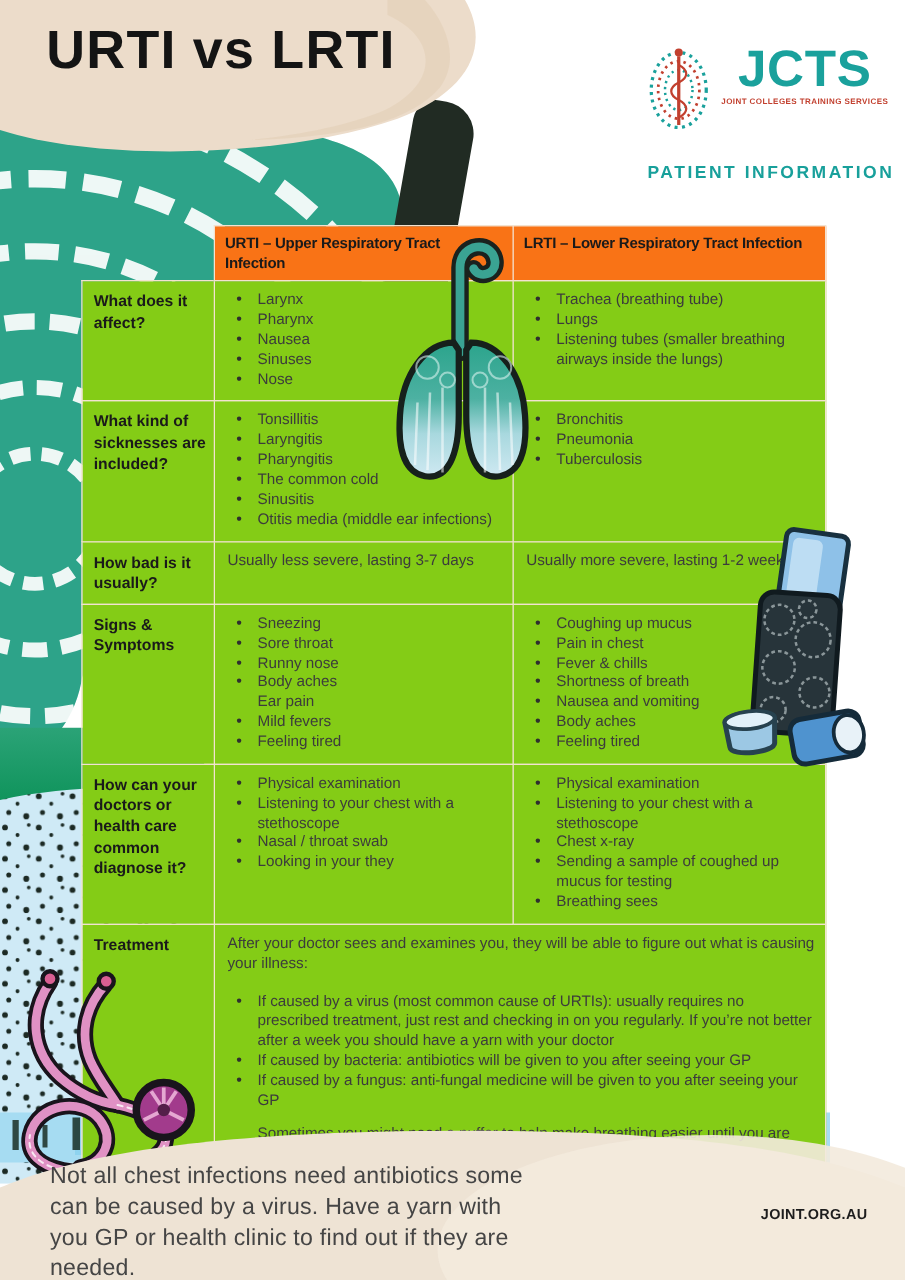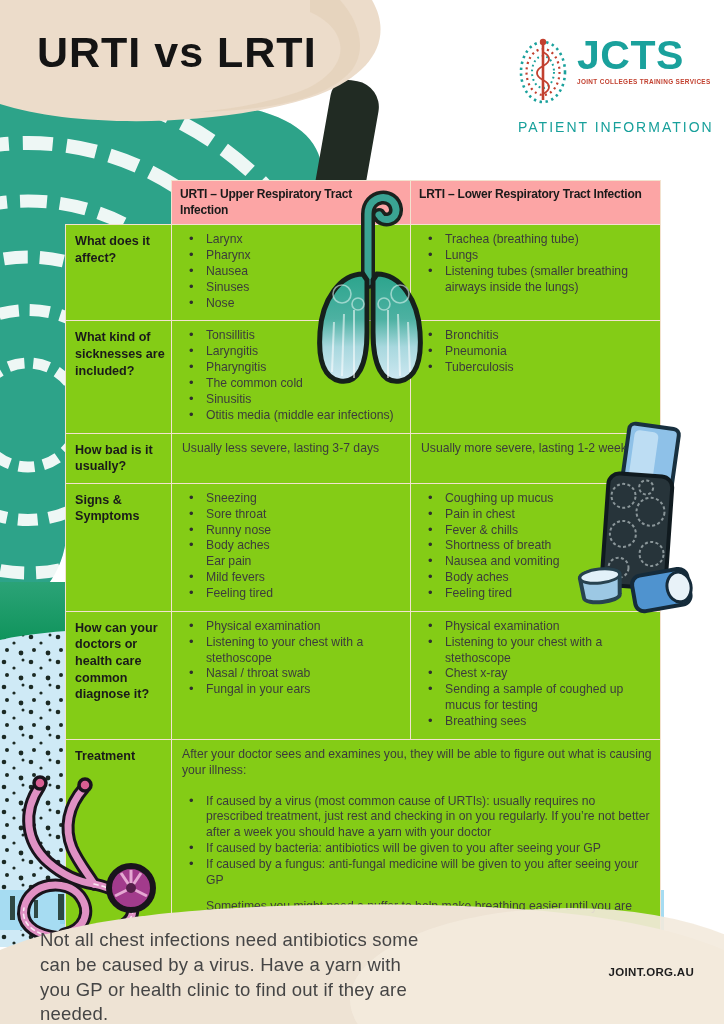--- a/index.html
+++ b/index.html
@@ -17,42 +17,42 @@
     background:#212b23; border-radius:18px 26px 20px 24px;
     transform:rotate(10deg);
   }
   .art-dots  { left:0; top:582px; z-index:1; }
   .art-strip { left:0; top:886px; z-index:2; }
   .blob-top    { left:0; top:0; z-index:3; }
   .blob-bottom { left:0; top:880px; z-index:6; }
 
   
   .title {
-    left:37px; top:28px; margin:0; z-index:7;
+    left:37px; top:16px; margin:0; z-index:7;
     font-size:43px; font-weight:700; letter-spacing:1px; color:#141414;
   }
   .brand { left:518px; top:36px; z-index:7; }
-  .brand-row { display:flex; align-items:flex-start; gap:9px; }
+  .brand-row { display:flex; align-items:flex-start; gap:9px;text-align:center; }
   .logo-mark { width:50px; height:68px; flex:none; }
   .brand-name { font-size:41px; font-weight:700; color:#1aa19c; line-height:0.95; letter-spacing:0.5px; }
   .brand-tagline { font-size:6.4px; font-weight:700; color:#c2402f; letter-spacing:0.35px; margin-top:3px; white-space:nowrap; }
-  .doc-type { margin-top:15px; font-size:14px; font-weight:400; color:#18a09b; letter-spacing:2px; white-space:nowrap;text-align:right; }
+  .doc-type { margin-top:25px; font-size:14px; font-weight:700; color:#18a09b; letter-spacing:2px; white-space:nowrap;text-align:right; }
 
   
   .info-table {
     left:65px; top:180px; width:595px; z-index:4;
     border-collapse:collapse; table-layout:fixed;
   }
   .info-table col.c1 { width:106px; } .info-table col.c2 { width:239px; } .info-table col.c3 { width:250px; }
   .info-table th, .info-table td {
     border:1.6px solid #f3e2cf; background:#84cc16;
     vertical-align:top; text-align:left;
   }
   .info-table thead th {
-    background:#fca5a5; font-size:12px; font-weight:700; color:#1a1a1a;
+    background:#f97316; font-size:12px; font-weight:700; color:#1a1a1a;
     padding:6px 8px; line-height:1.3; letter-spacing:-0.2px;
   }
   .info-table thead th.corner { background:transparent; border:none; }
   .info-table thead th.nowrap { white-space:nowrap; }
   .info-table tbody th {
     font-size:12.6px; font-weight:700; color:#1a1a1a;
     padding:8px 6px 8px 9px; line-height:1.32;
   }
   .info-table tbody td {
     font-size:12.2px; color:#3c3c3c; padding:7px 8px 9px 10px; line-height:1.3;
@@ -271,21 +271,21 @@
             </ul>
           </td>
       </tr>
       <tr>
         <th>How can your doctors or health care common diagnose it?</th>
         <td>
             <ul class="blist">
               <li>Physical examination</li>
               <li>Listening to your chest with a stethoscope</li>
               <li>Nasal / throat swab</li>
-              <li>Fungal in your ears</li>
+              <li>Looking in your they</li>
             </ul>
           </td>
         <td>
             <ul class="blist">
               <li>Physical examination</li>
               <li>Listening to your chest with a stethoscope</li>
               <li>Chest x-ray</li>
               <li>Sending a sample of coughed up mucus for testing</li>
               <li>Breathing sees</li>
             </ul>

